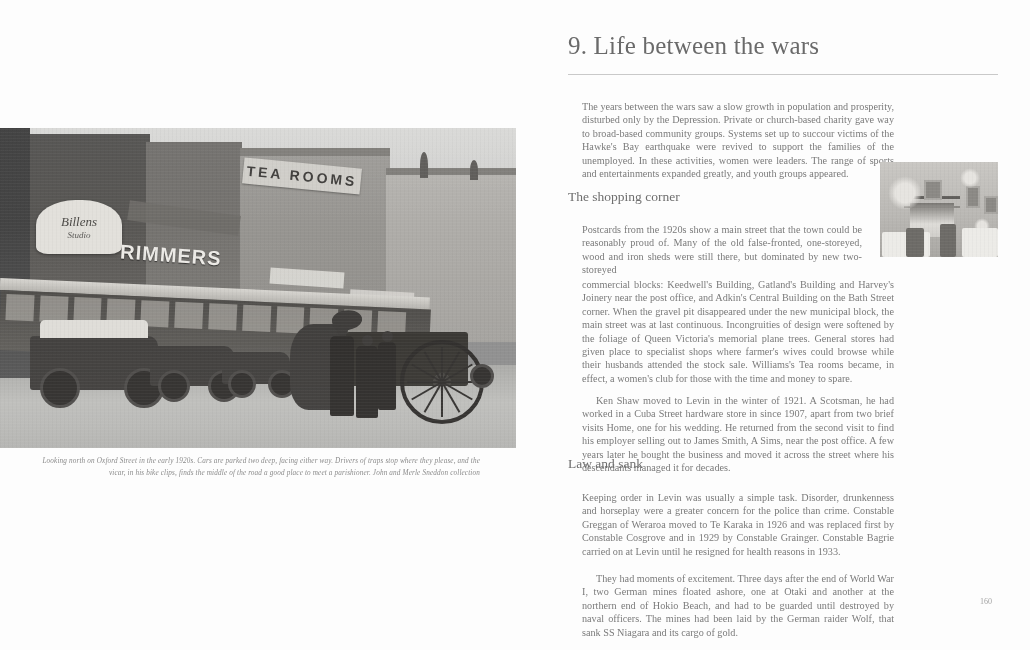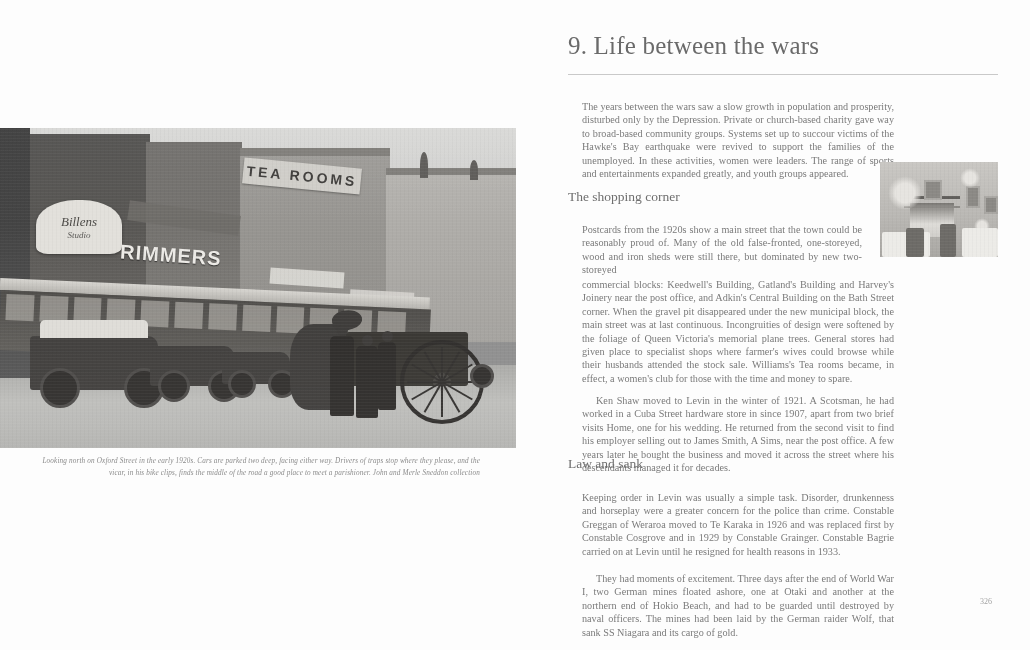--- a/index.html
+++ b/index.html
@@ -553,15 +553,15 @@
     <div class="vase-flowers" style="left:80px;top:6px;width:20px;height:20px;"></div>
     <div class="vase-flowers" style="left:94px;top:56px;width:16px;height:16px;"></div>
     <div class="table-cloth" style="left:2px;top:70px;width:48px;height:25px;"></div>
     <div class="table-cloth" style="left:82px;top:66px;width:36px;height:29px;"></div>
     <div class="chair" style="left:26px;top:66px;width:18px;height:29px;"></div>
     <div class="chair" style="left:60px;top:62px;width:16px;height:33px;"></div>
     <div class="grain"></div>
   </div>
 
 
-  <div class="page-number">326</div>
+  <div class="page-number">160</div>
 
 </div>
 
 </body></html>

